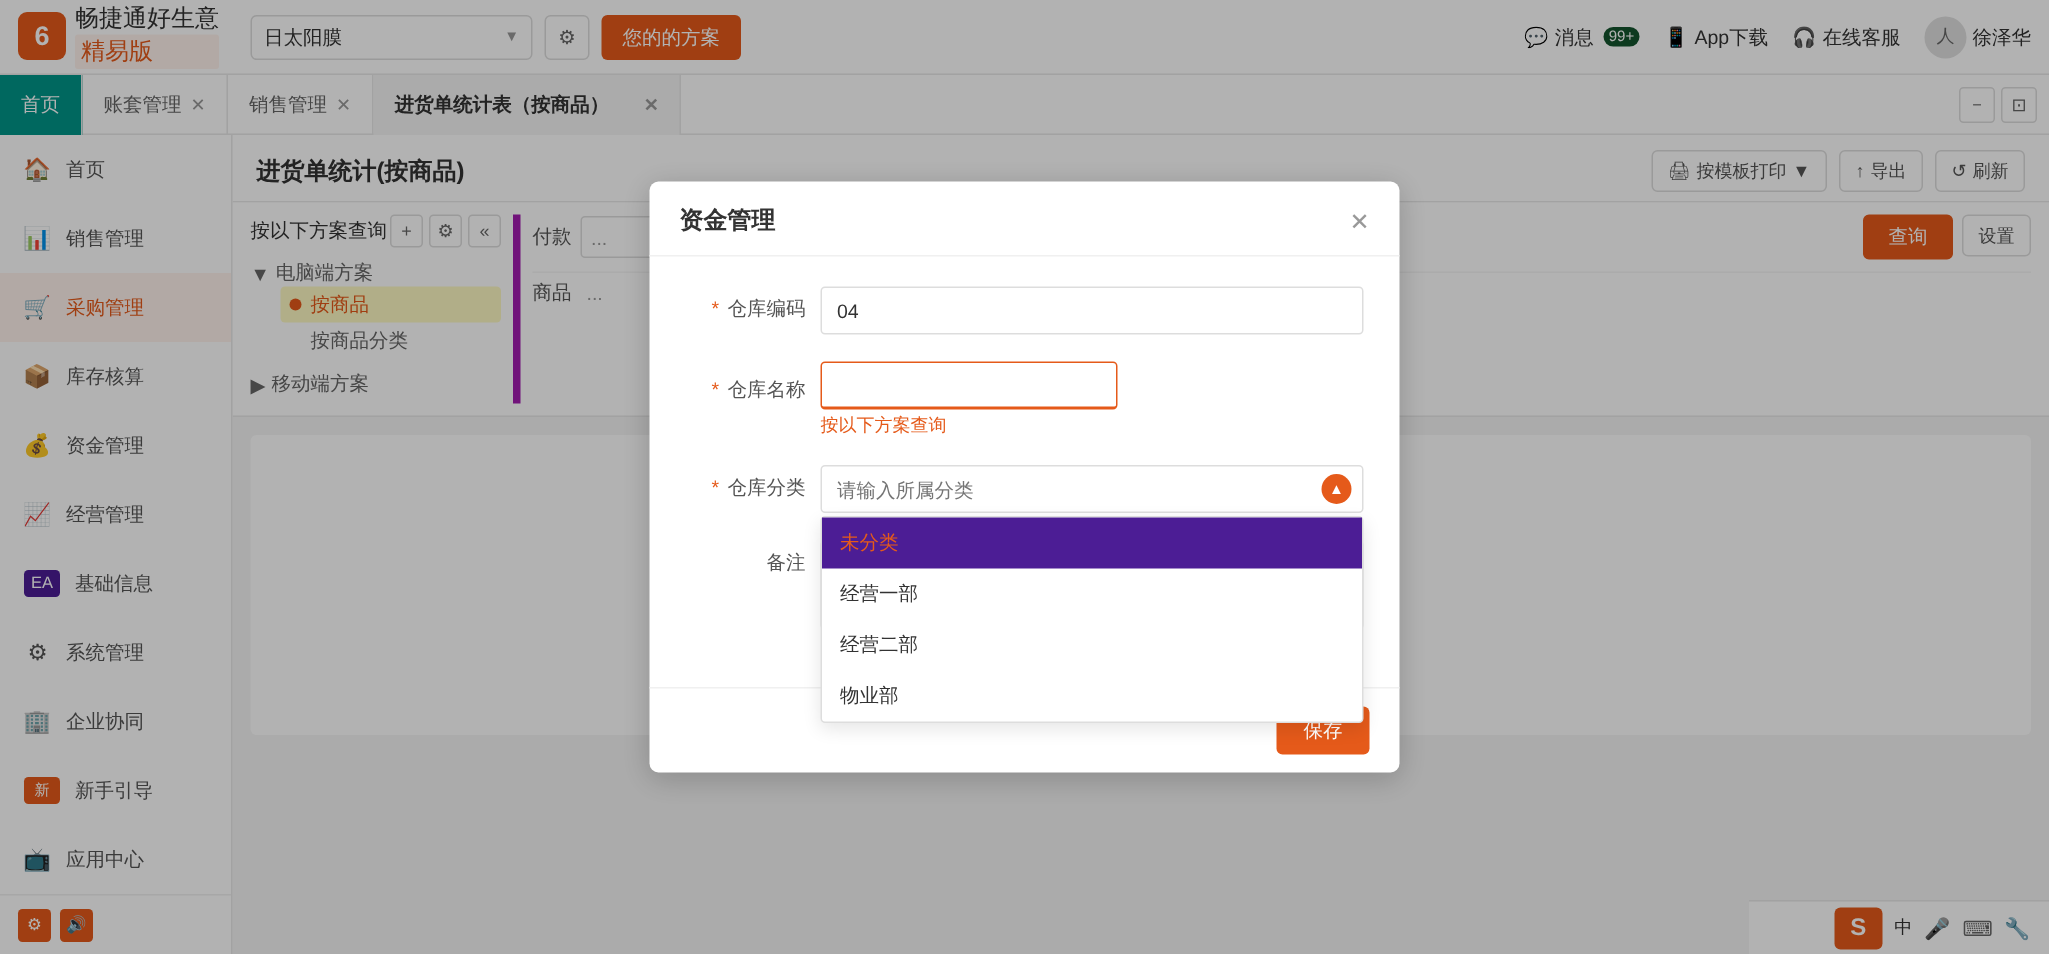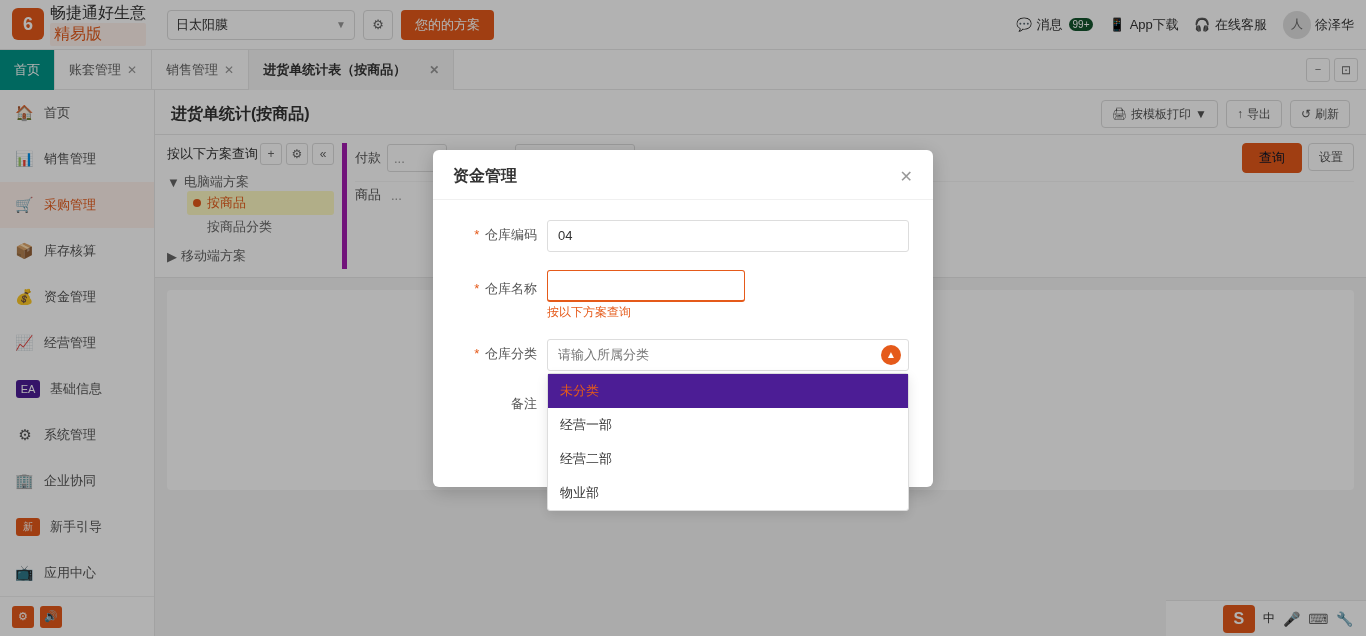--- a/index.html
+++ b/index.html
@@ -190,21 +190,21 @@
       background: #fff;
       color: #555;
       font-size: 12px;
       cursor: pointer;
       display: flex;
       align-items: center;
       gap: 4px;
     }
     .action-btn.primary {
       background: #e55a1a;
-      color: #0f172a;
+      color: #ffffff;
       border-color: #e55a1a;
       height: 30px;
       padding: 0 16px;
       font-size: 13px;
     }
     .query-btn { width: 22px; height: 22px; border: 1px solid #ddd; border-radius: 3px; display: flex; align-items: center; justify-content: center; cursor: pointer; color: #666; font-size: 12px; }
     .scheme-node { padding: 4px 0; }
     .scheme-node-header { display: flex; align-items: center; gap: 4px; cursor: pointer; color: #666; font-size: 13px; }
     .scheme-child { padding-left: 20px; }
     .scheme-child-item { display: flex; align-items: center; gap: 6px; padding: 3px 6px; cursor: pointer; color: #666; font-size: 13px; border-radius: 3px; }
@@ -638,20 +638,23 @@
             <div class="dropdown-item">物业部</div>
           </div>
         </div>
       </div>
 
       <div class="form-row">
         <div class="form-label">备注</div>
         <textarea class="form-textarea" style=""></textarea>
       </div>
     </div>
+    <div class="modal-footer">
+      <button class="btn-save">保存</button>
+    </div>
   </div>
 </div>
 
 <div style="position:fixed; bottom:0; right:0; width:200px; height:36px; background:#fff; border-top:1px solid #e8e8e8; display:flex; align-items:center; justify-content:flex-end; padding:0 12px; gap:8px; z-index:50;">
   <div style="width:32px; height:28px; background:#e55a1a; border-radius:4px; display:flex; align-items:center; justify-content:center; color:#fff; font-weight:bold; font-size:16px; cursor:pointer;">S</div>
   <span style="color:#333; font-size:12px;">中</span>
   <span style="font-size:14px; color:#666; cursor:pointer;">🎤</span>
   <span style="font-size:14px; color:#666; cursor:pointer;">⌨</span>
   <span style="font-size:14px; color:#666; cursor:pointer;">🔧</span>
 </div>

